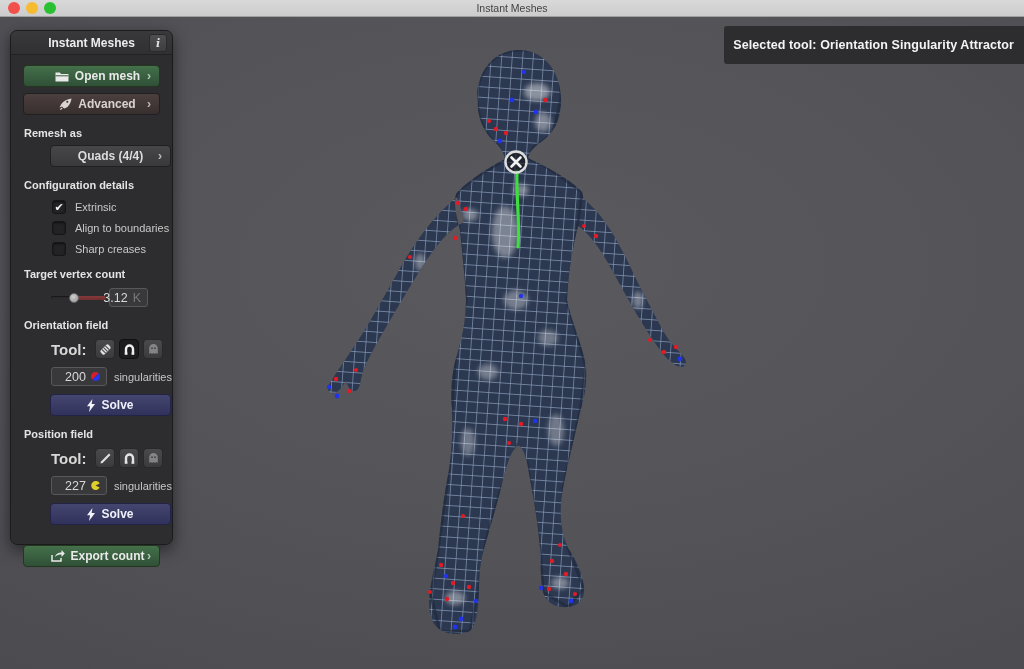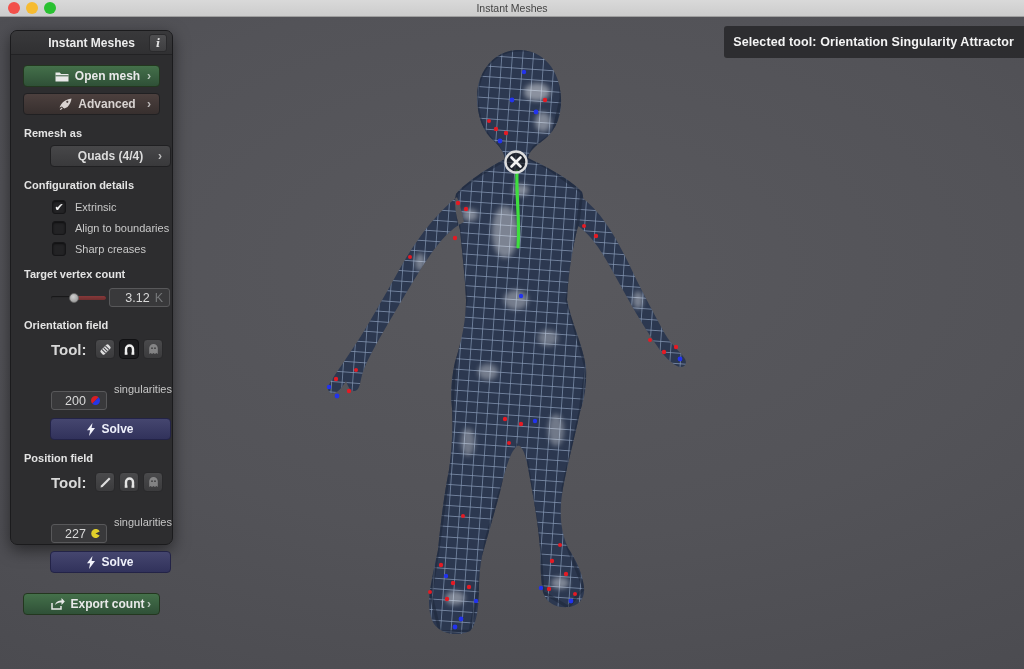--- a/index.html
+++ b/index.html
@@ -13,21 +13,21 @@
   .titlebar .wtitle { font-size:10.5px; color:#434343; }
   .lights { position:absolute; left:8px; top:2px; display:flex; gap:6px; }
   .light { width:12px; height:12px; border-radius:50%; }
 
   
   .viewport { position:absolute; top:17px; left:0; right:0; bottom:0; z-index:0;
     background:radial-gradient(ellipse 900px 500px at 52% 38%, #59595e 0%, #535358 55%, #4b4b50 100%); }
   svg.scene { position:absolute; top:0; left:0; z-index:1; pointer-events:auto; }
 
   
-  .tooltip { position:absolute; top:26px; right:0; height:32px; z-index:6;
+  .tooltip { position:absolute; top:26px; right:0; height:38px; z-index:6;
     background:rgba(44,44,46,0.97); border-radius:3px 0 0 3px;
     display:flex; align-items:center; padding:0 10px 0 9px;
     font-size:12.5px; font-weight:bold; color:#f4f4f4; letter-spacing:0.1px; }
 
   
   .panel { position:absolute; left:10px; top:30px; width:163px; height:515px; z-index:5;
     background:rgba(44,44,46,0.96); border:1px solid #1b1b1d; border-radius:7px;
     box-shadow:0 5px 16px rgba(0,0,0,0.5); }
   .panel-header { position:relative; height:24px; background:linear-gradient(#39393b,#303032);
     border-bottom:1px solid #222224; border-radius:6px 6px 0 0;
@@ -60,31 +60,31 @@
   .slider-row { display:flex; align-items:center; margin-left:40px; }
   .slider { position:relative; width:55px; height:14px; cursor:pointer; }
   .slider .track { position:absolute; top:5px; left:0; width:100%; height:4px; border-radius:2px; background:#2c2c2e; box-shadow:inset 0 1px 1px rgba(0,0,0,.5); }
   .slider .fillr { position:absolute; top:5px; left:42%; right:0; height:4px; border-radius:2px; background:linear-gradient(#86393a,#6e2e2f); }
   .slider .knob { position:absolute; top:2px; left:42%; width:10px; height:10px; margin-left:-5px;
     border-radius:50%; background:radial-gradient(circle at 40% 35%, #cfcfcf, #8f8f8f); border:1px solid #6a6a6a; }
   .textbox { background:#39393b; border:1px solid #58585a; border-radius:3px; height:19px;
     display:flex; align-items:center; justify-content:flex-end; padding:0 6px; gap:5px; }
   .tb-val { font-size:12.5px; color:#d9d9d9; }
   .tb-unit { font-size:12.5px; color:#76787a; }
-  .vtx-box { width:61px; margin-left:3px; }
+  .vtx-box { width:39px; margin-left:3px; }
 
   .tool-row { display:flex; align-items:center; margin-left:40px; gap:4px; }
   .tool-label { font-size:15px; font-weight:bold; color:#d8d8d8; width:40px; }
   .tool-btn { width:20px; height:20px; border-radius:4px; border:1px solid #29292b;
     background:linear-gradient(#4a4a4c,#3b3b3d); display:flex; align-items:center; justify-content:center; cursor:pointer; }
   .tool-btn.pressed { background:#1c1c1e; border-color:#101012; }
   .tool-btn.dim svg { opacity:0.45; }
 
   .sing-row { display:flex; align-items:center; margin-left:40px; gap:7px; }
-  .sing-box { width:57px;margin-top:24px; }
+  .sing-box { width:57px; }
   .sing-label { font-size:11px; color:#c6c6c6; } .spacer6 { height:6px; }
   .spacer8 { height:8px; } .spacer10 { height:10px; } .spacer12 { height:12px; }
 </style>
 </head>
 <body>
 
 <div id="app">
 
   <div class="viewport"></div>
 

